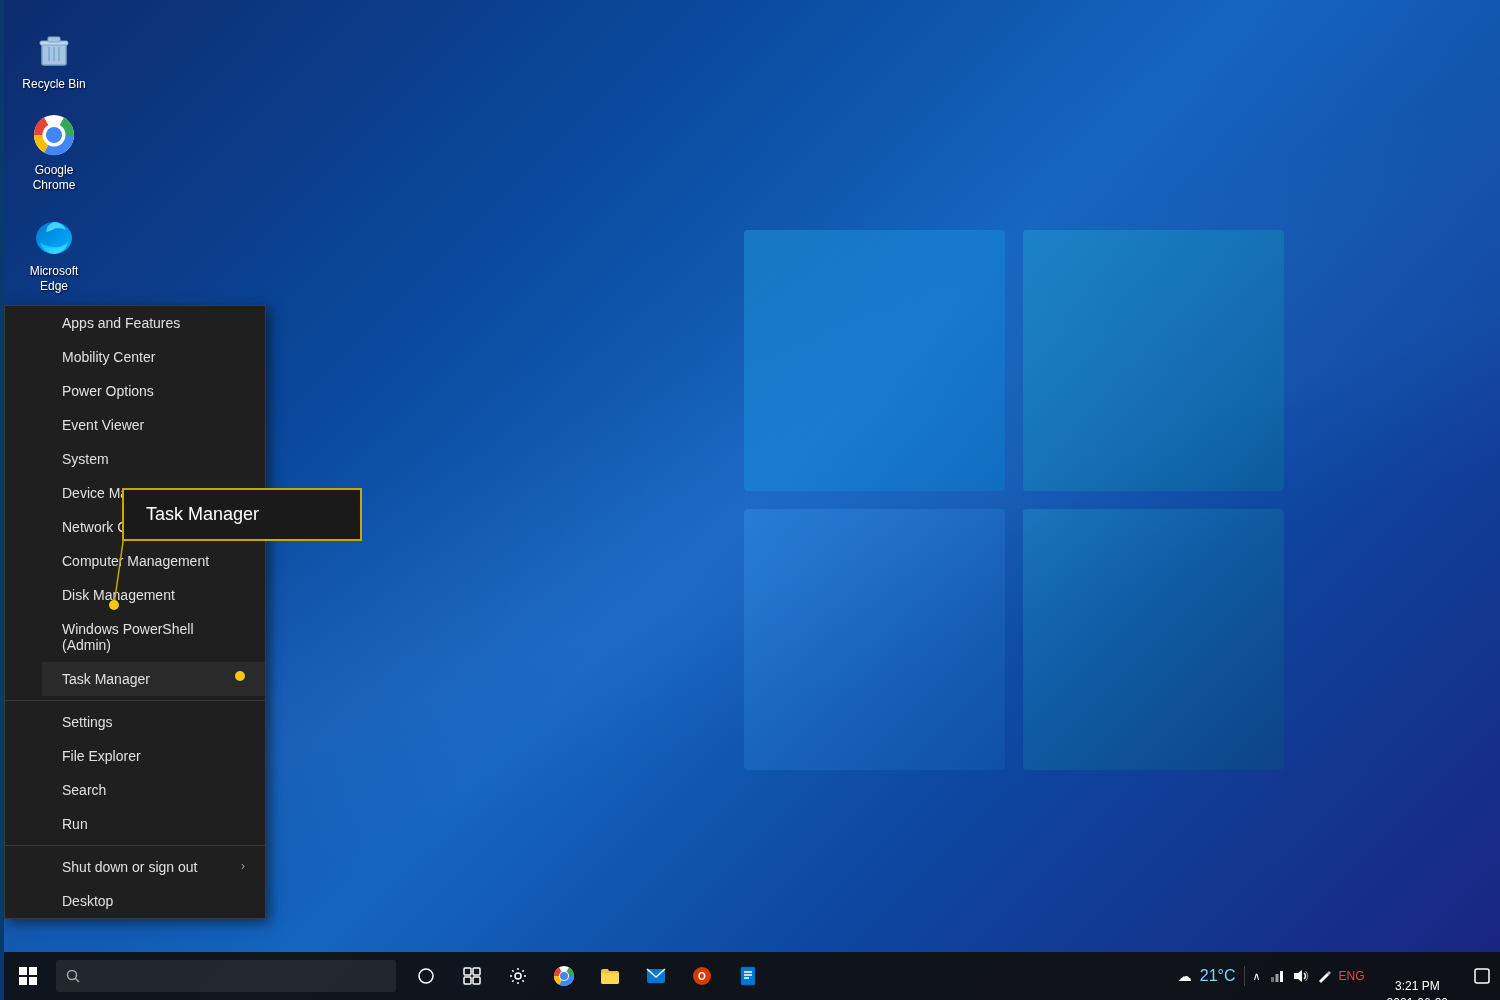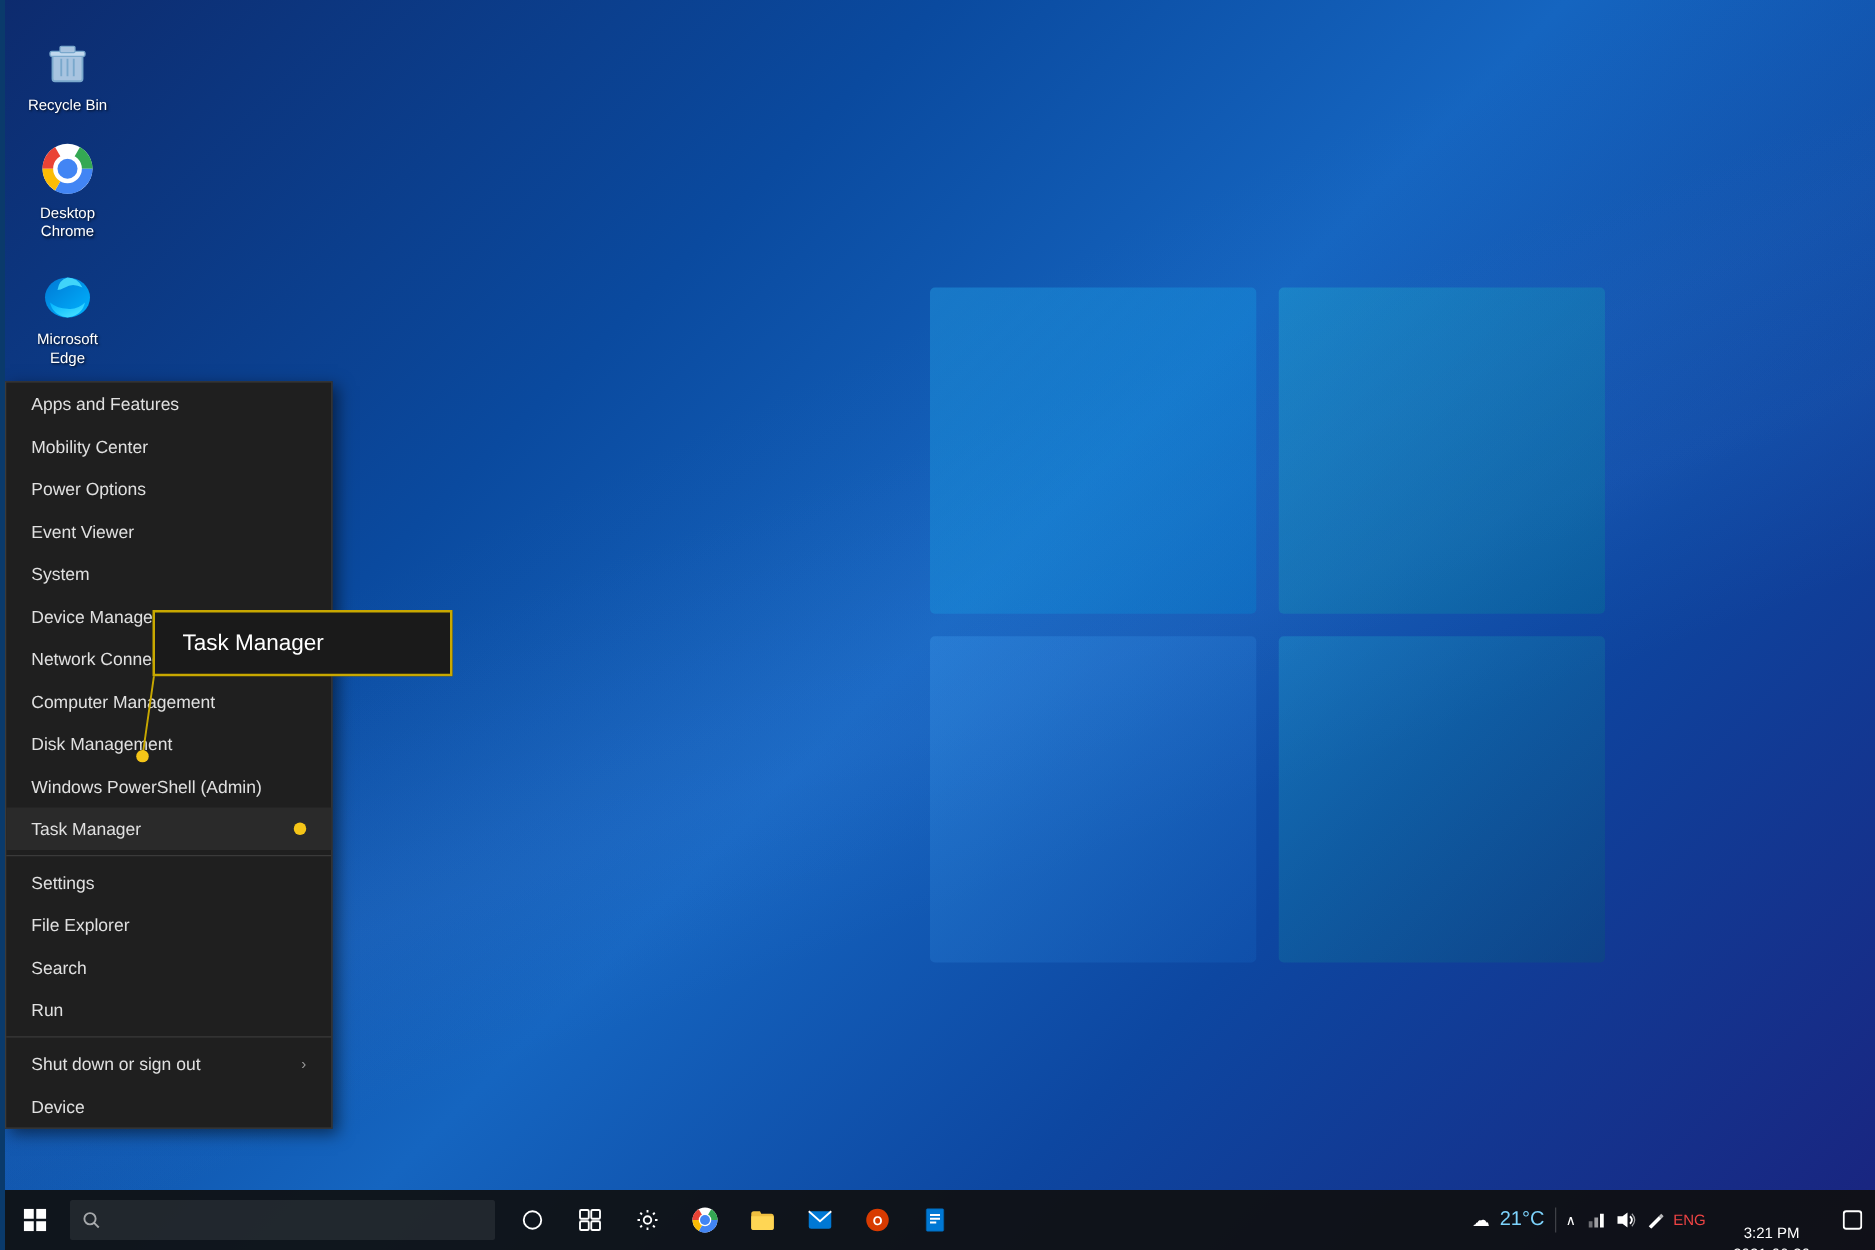--- a/index.html
+++ b/index.html
@@ -107,27 +107,27 @@
       top: 305px;
       width: 262px;
       background: #1f1f1f;
       border: 1px solid #3a3a3a;
       z-index: 100;
       box-shadow: 4px 4px 12px rgba(0,0,0,0.5);
     }
 
     .menu-item {
       display: flex;
-      align-items: center;
       justify-content: space-between;
       padding: 9px 20px;
       color: #e0e0e0;
       font-size: 14px;
       cursor: pointer;
       position: relative;
+      margin-left: 37px;
     }
 
     .menu-item.task-manager-item {
       background: #2a2a2a;
     }
 
     .menu-divider {
       height: 1px;
       background: #3a3a3a;
       margin: 4px 0;
@@ -306,21 +306,21 @@
           <path d="M22 22 L42 22 A20 20 0 0 1 12 39.4 L22 22 Z" fill="#4285F4"></path>
 
           <path d="M22 22 L12 39.4 A20 20 0 0 1 2 22 Z" fill="#FBBC05"></path>
 
           <circle cx="22" cy="22" r="10" fill="white"></circle>
           <circle cx="22" cy="22" r="8" fill="#4285F4"></circle>
 
           <circle cx="22" cy="22" r="10" fill="none" stroke="white" stroke-width="3"></circle>
         </svg>
       </div>
-      <span class="icon-label">Desktop Chrome</span>
+      <span class="icon-label">Google Chrome</span>
     </div>
 
     <div class="desktop-icon">
       <div class="icon-img">
         <svg width="44" height="44" viewBox="0 0 44 44" xmlns="http://www.w3.org/2000/svg">
           <defs>
             <linearGradient id="edgeGrad1" x1="0%" y1="0%" x2="100%" y2="100%">
               <stop offset="0%" style="stop-color:#0078d4"></stop>
               <stop offset="100%" style="stop-color:#00b4ff"></stop>
             </linearGradient>
@@ -386,21 +386,21 @@
     </div>
     <div class="menu-item">
       <span>Run</span>
     </div>
     <div class="menu-divider"></div>
     <div class="menu-item">
       <span>Shut down or sign out</span>
       <span class="menu-arrow">›</span>
     </div>
     <div class="menu-item">
-      <span>Device</span>
+      <span>Desktop</span>
     </div>
   </div>
 
   <div class="task-manager-tooltip">
     <span>Task Manager</span>
   </div>
 
   <svg class="connector-svg" width="140" height="80">
     <line x1="20" y1="5" x2="10" y2="75" stroke="#c8a800" stroke-width="1.5"></line>
     <circle cx="10" cy="75" r="5" fill="#f5c518"></circle>

